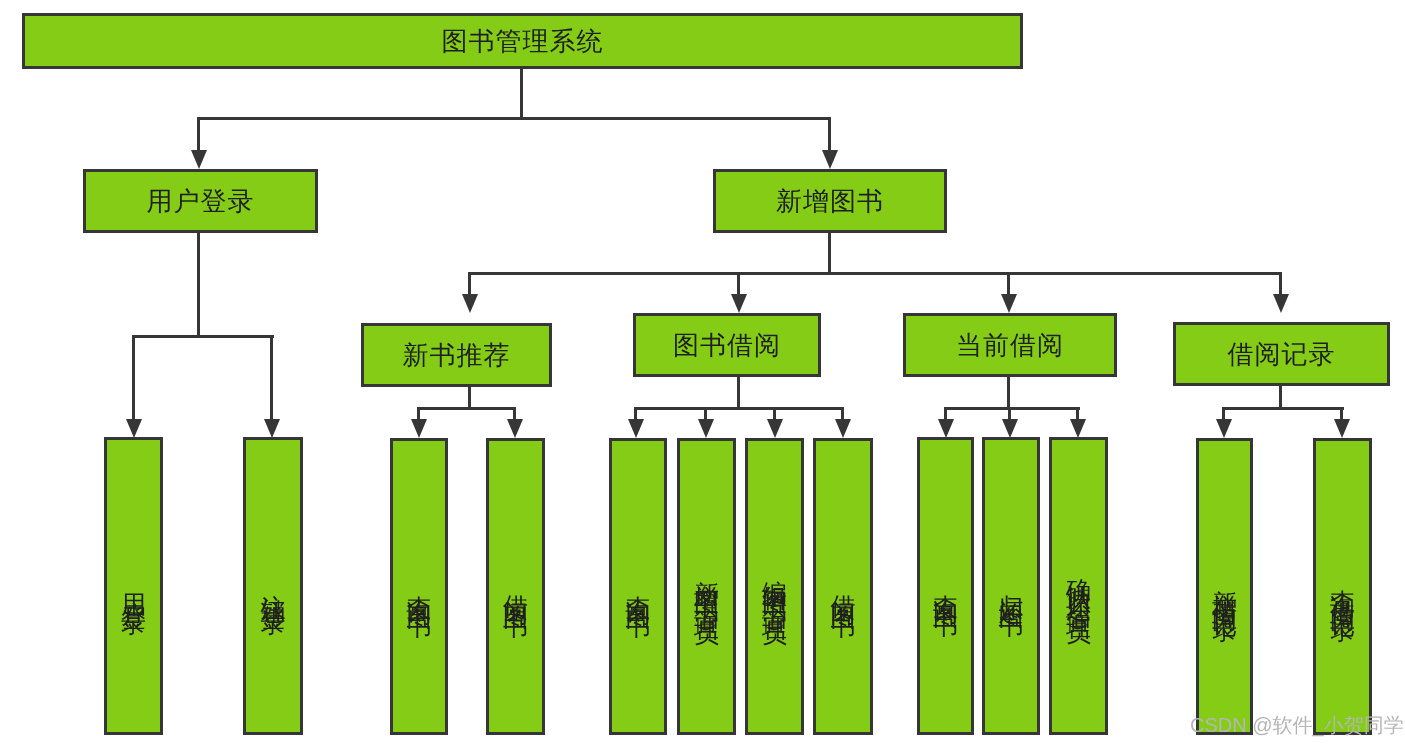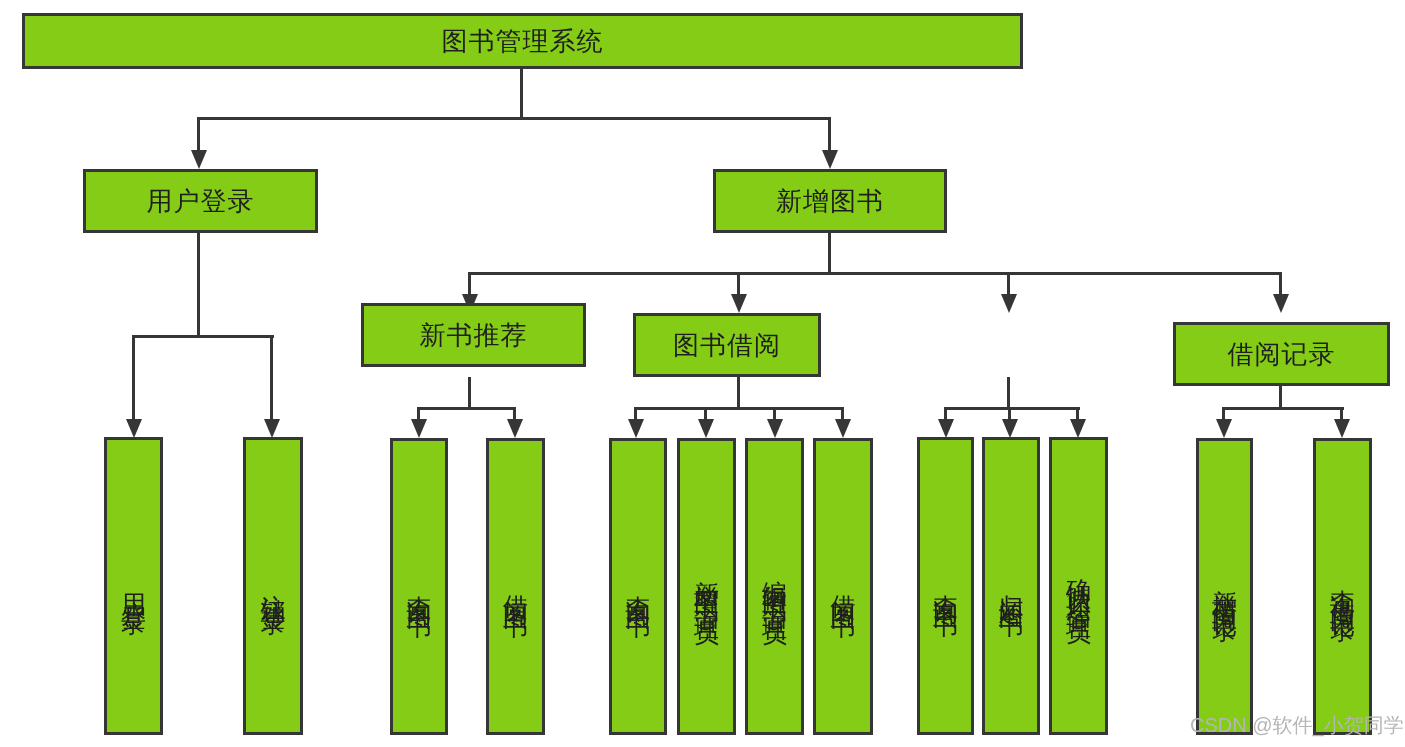--- a/index.html
+++ b/index.html
@@ -122,22 +122,23 @@
   <div class="vl" style="left:1222px;top:407px;height:13px"></div>
   <div class="arrow" style="left:1216px;top:419px"></div>
   <div class="vl" style="left:1340px;top:407px;height:13px"></div>
   <div class="arrow" style="left:1334px;top:419px"></div>
 
   <div class="box hbox" style="left:22px;top:13px;width:1001px;height:56px">图书管理系统</div>
 
   <div class="box hbox" style="left:83px;top:169px;width:235px;height:64px">用户登录</div>
   <div class="box hbox" style="left:713px;top:169px;width:234px;height:64px">新增图书</div>
 
-  <div class="box hbox" style="left:361px;top:303px;width:225px;height:64px">新书推荐</div>
+  <div class="box hbox" style="left:361px;top:323px;width:191px;height:64px">新书推荐</div>
   <div class="box hbox" style="left:633px;top:313px;width:188px;height:64px">图书借阅</div>
+  <div class="box hbox" style="left:903px;top:313px;width:214px;height:64px">当前借阅</div>
   <div class="box hbox" style="left:1173px;top:322px;width:217px;height:64px">借阅记录</div>
 
   <div class="box vbox" style="left:104px;top:437px;width:59px;height:298px">用户登录</div>
   <div class="box vbox" style="left:243px;top:437px;width:60px;height:298px">注销登录</div>
 
   <div class="box vbox" style="left:390px;top:438px;width:58px;height:297px">查询图书</div>
   <div class="box vbox" style="left:486px;top:438px;width:59px;height:297px">借阅图书</div>
 
   <div class="box vbox" style="left:609px;top:438px;width:58px;height:297px">查询图书</div>
   <div class="box vbox" style="left:677px;top:438px;width:59px;height:297px">新增图书（管理员）</div>

